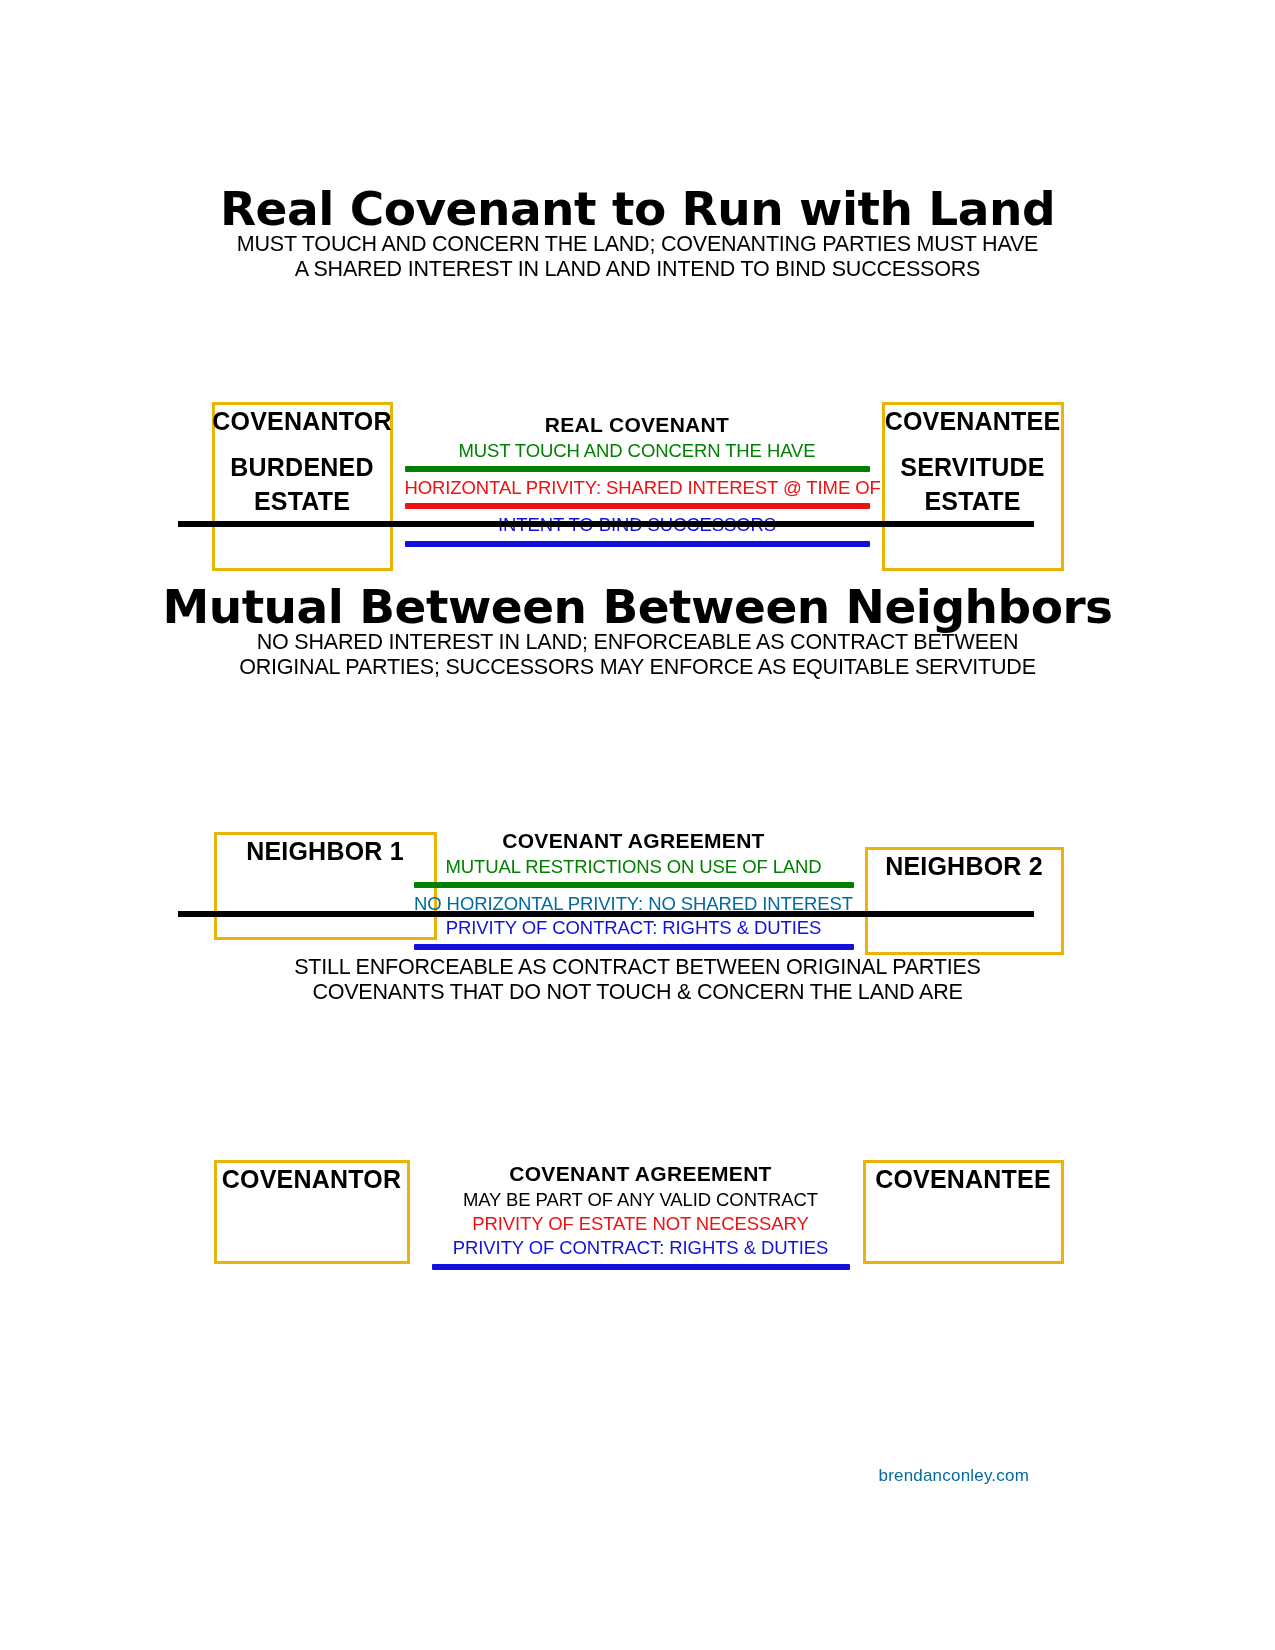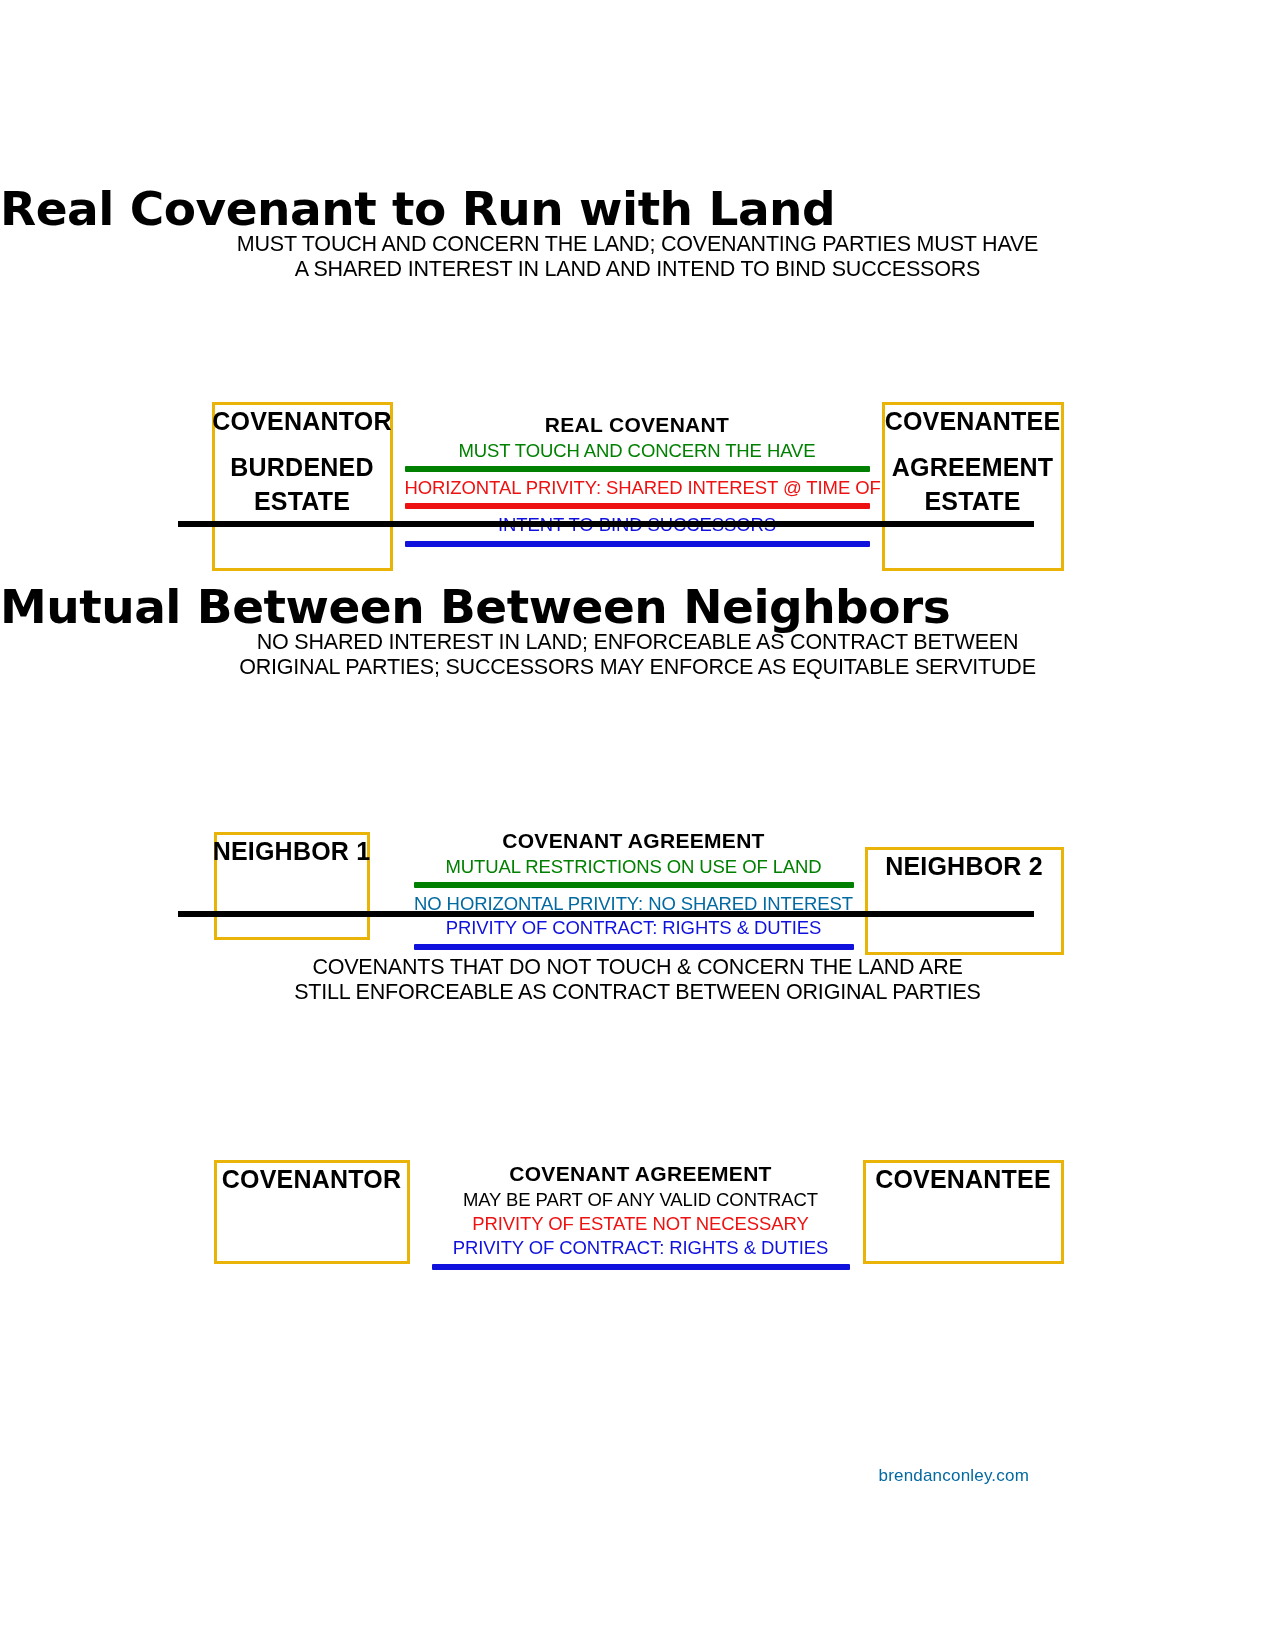--- a/index.html
+++ b/index.html
@@ -26,21 +26,21 @@
 
   
   .section {
     position: absolute;
     left: 0;
     width: 1275px;
   }
 
   
   .sec-title {
-    text-align: left;
+    text-align: center;
     font-weight: bold;
     letter-spacing: -0.5px;
     line-height: 1.0;
     margin: 0;
     font-family: "DejaVu Sans", sans-serif;
   }
   .sec-title.t1 { font-size: 47px; }
   .sec-title.t2 { font-size: 47px; }
   .sec-title.t3 { font-size: 47px; }
 
@@ -171,38 +171,38 @@
         <div class="rule red" style="background: rgb(238, 17, 17);"></div>
         <div class="gap-sm"></div>
         <div class="cc-text blue" style="color: rgb(17, 17, 221);">INTENT TO BIND SUCCESSORS</div>
         <div class="gap-sm"></div>
         <div class="rule blue" style="background: rgb(17, 17, 221);"></div>
       </div>
 
       <div class="party-box" style="left:672px; top:119px; width:182px; height:169px;">
         <div class="party-line big">COVENANTEE</div>
         <div style="height:13px;"></div>
-        <div class="party-line big">AGREEMENT</div>
+        <div class="party-line big">SERVITUDE</div>
         <div class="party-line big">ESTATE</div>
       </div>
     </div>
   </div>
 
   <div class="divider" style="top:521px;"></div>
 
   <div class="section" style="top:583px;">
     <h1 class="sec-title t2">Mutual Between Between Neighbors</h1>
     <div class="sec-sub">
       <div>NO SHARED INTEREST IN LAND; ENFORCEABLE AS CONTRACT BETWEEN</div>
       <div>ORIGINAL PARTIES; SUCCESSORS MAY ENFORCE AS EQUITABLE SERVITUDE</div>
     </div>
 
     <div class="diagram" style="height:180px;">
 
-      <div class="party-box" style="left:4px; top:151px; width:156px; height:108px;">
+      <div class="party-box" style="left:4px; top:151px; width:223px; height:108px;">
         <div class="party-line big">NEIGHBOR 1</div>
       </div>
 
       <div class="center-col" style="left:204px; top:148px; width:440px;">
         <div class="cc-head">COVENANT AGREEMENT</div>
         <div class="gap-xs"></div>
         <div class="cc-text green" style="color: rgb(0, 128, 0);">MUTUAL RESTRICTIONS ON USE OF LAND</div>
         <div class="gap-sm"></div>
         <div class="rule green" style="background: rgb(0, 128, 0);"></div>
         <div class="gap-sm"></div>
@@ -216,22 +216,22 @@
       <div class="party-box" style="left:655px; top:166px; width:199px; height:108px;">
         <div class="party-line big">NEIGHBOR 2</div>
       </div>
     </div>
   </div>
 
   <div class="divider" style="top:911px;"></div>
 
   <div class="section" style="top:955px;">
     <div class="sec-sub">
+      <div>STILL ENFORCEABLE AS CONTRACT BETWEEN ORIGINAL PARTIES</div>
       <div>COVENANTS THAT DO NOT TOUCH &amp; CONCERN THE LAND ARE</div>
-      <div>STILL ENFORCEABLE AS CONTRACT BETWEEN ORIGINAL PARTIES</div>
     </div>
 
     <div class="diagram" style="height:180px;">
 
       <div class="party-box" style="left:4px; top:154px; width:196px; height:104px;">
         <div class="party-line big">COVENANTOR</div>
       </div>
 
       <div class="center-col" style="left:222px; top:156px; width:418px;">
         <div class="cc-head">COVENANT AGREEMENT</div>

